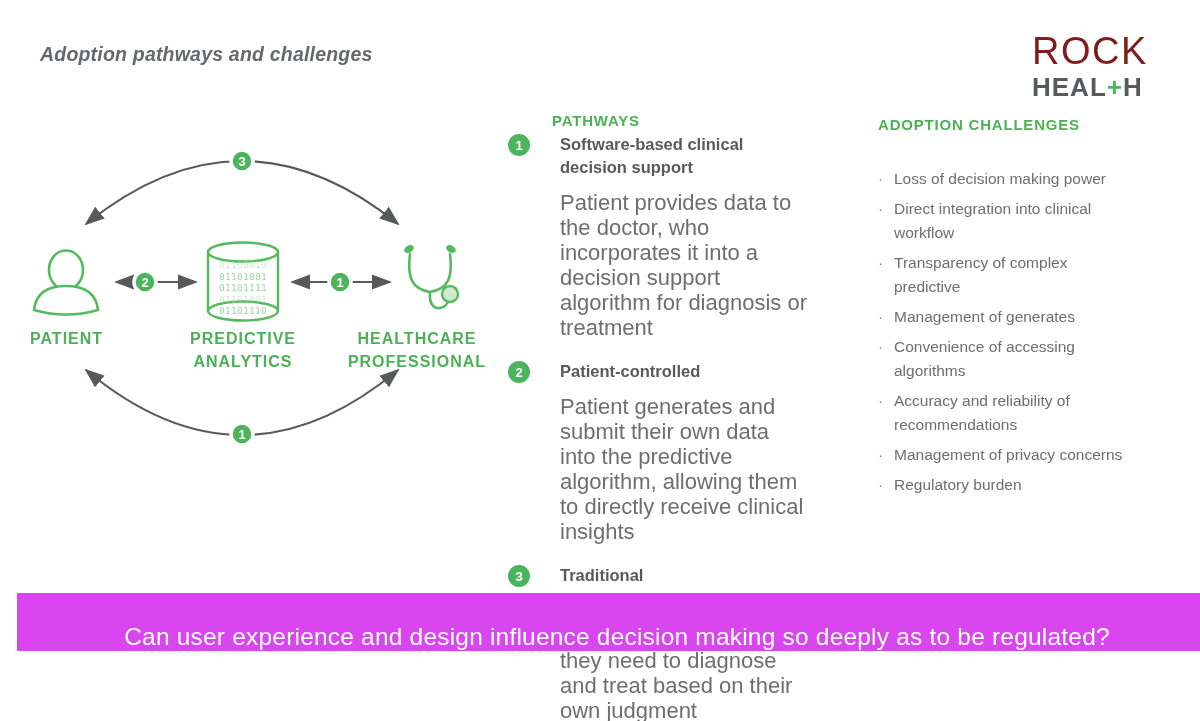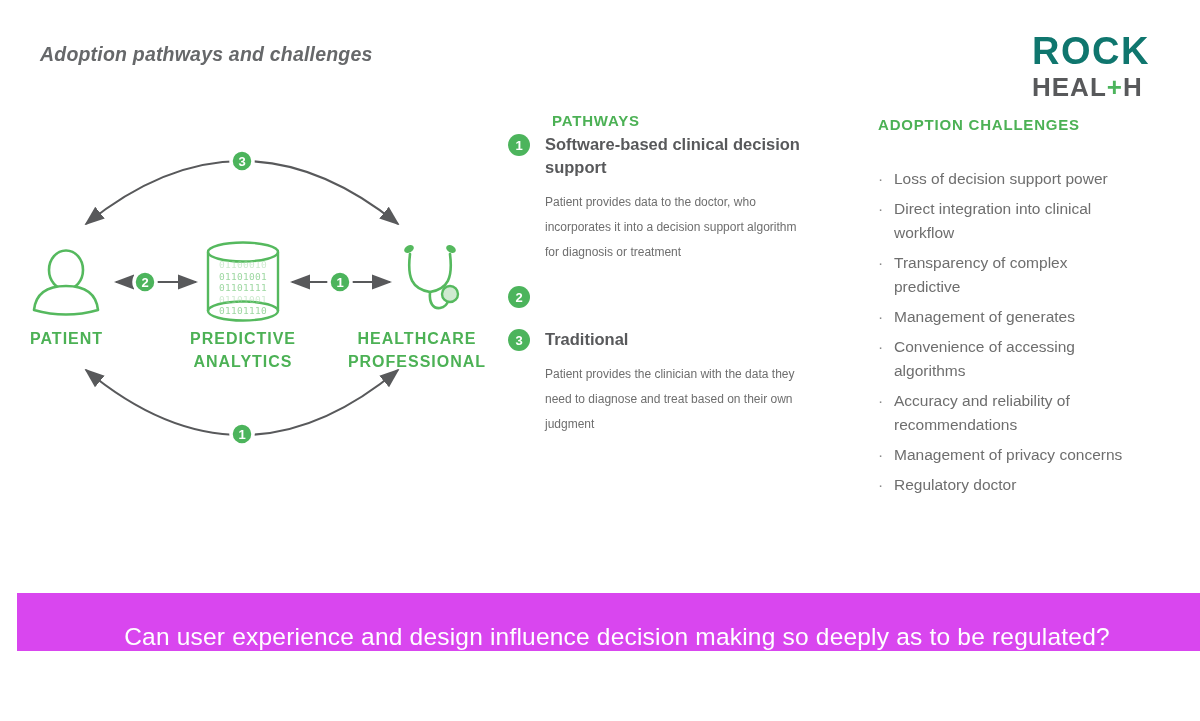--- a/index.html
+++ b/index.html
@@ -1,35 +1,35 @@
 <!DOCTYPE html>
 <html><head>
 <meta charset="utf-8">
 <style>
   html,body{margin:0;padding:0;background:#fff;}
   .page{position:relative;width:1200px;height:721px;background:#ffffff;overflow:hidden;
         font-family:"Liberation Sans","DejaVu Sans",sans-serif;border-radius:25px;}
   .title{position:absolute;left:40px;top:43px;font-size:19.5px;font-weight:bold;
          font-style:italic;color:#66686a;letter-spacing:.2px;}
   .logo{position:absolute;left:1032px;top:36px;line-height:1;}
-  .logo-rock{font-size:38px;font-weight:bold;color:#0f766e;letter-spacing:1.5px;line-height:30px;}
+  .logo-rock{font-size:38px;font-weight:normal;color:#7f1d1d;letter-spacing:1.5px;line-height:30px;}
   .logo-health{font-size:26px;font-weight:bold;color:#58595b;letter-spacing:1px;line-height:24px;margin-top:9px;}
   .logo-plus{color:#4cb45c;}
   .diagram{position:absolute;left:10px;top:128px;overflow:visible;}
 
   .pathways{position:absolute;left:508px;top:112px;width:300px;}
   .section-heading{font-size:15px;font-weight:bold;color:#4cb155;letter-spacing:.8px;}
   .pathways .section-heading{margin-left:44px;margin-bottom:4px;}
   .pathway-item{display:flex;margin-bottom:20px;}
   .badge{flex:0 0 22px;width:22px;height:22px;border-radius:50%;background:#4cb45c;
          color:#fff;font-size:13px;font-weight:bold;display:flex;align-items:center;
          justify-content:center;margin-top:1px;}
-  .pathway-body{margin-left:15px;width:285px;}
+  .pathway-body{margin-left:30px;width:285px;}
   .pathway-title{font-size:16.5px;font-weight:bold;color:#58595b;line-height:23px;}
-  .pathway-desc{margin-top:11px;font-size:12px;color:#6e6e6e;line-height:25px;}
+  .pathway-desc{margin-top:11px;font-size:22px;color:#6e6e6e;line-height:25px;}
 
   .challenges{position:absolute;left:878px;top:116px;width:280px;}
   .challenges .section-heading{margin-bottom:34px;}
   .challenge-item{display:flex;margin-bottom:6px;font-size:15.5px;color:#6e6e6e;line-height:24px;}
   .challenge-bullet{flex:0 0 16px;color:#8a8a8a;}
   .challenge-text{width:240px;}
 
   .banner{position:absolute;left:17px;top:593px;width:1200px;height:58px;background:#d946ef;
           display:flex;align-items:flex-end;justify-content:center;}
   .banner-text{color:#ffffff;font-size:24.5px;letter-spacing:.2px;}
@@ -121,37 +121,41 @@
     <div class="pathway-item">
       <div class="badge">1</div>
       <div class="pathway-body">
         <div class="pathway-title">Software-based clinical decision support</div>
         <div class="pathway-desc">Patient provides data to the doctor, who incorporates it into a decision support algorithm for diagnosis or treatment</div>
       </div>
     </div>
 
     <div class="pathway-item">
       <div class="badge">2</div>
+      <div class="pathway-body">
+        <div class="pathway-title">Patient-controlled</div>
+        <div class="pathway-desc">Patient generates and submit their own data into the predictive algorithm, allowing them to directly receive clinical insights</div>
+      </div>
     </div>
 
     <div class="pathway-item">
       <div class="badge">3</div>
       <div class="pathway-body">
         <div class="pathway-title">Traditional</div>
         <div class="pathway-desc">Patient provides the clinician with the data they need to diagnose and treat based on their own judgment</div>
       </div>
     </div>
   </div>
 
   <div class="challenges">
     <div class="section-heading">ADOPTION CHALLENGES</div>
 
     <div class="challenge-item">
       <span class="challenge-bullet">·</span>
-      <span class="challenge-text">Loss of decision support power</span>
+      <span class="challenge-text">Loss of decision making power</span>
     </div>
     <div class="challenge-item">
       <span class="challenge-bullet">·</span>
       <span class="challenge-text">Direct integration into clinical workflow</span>
     </div>
     <div class="challenge-item">
       <span class="challenge-bullet">·</span>
       <span class="challenge-text">Transparency of complex predictive</span>
     </div>
     <div class="challenge-item">
@@ -165,21 +169,21 @@
     <div class="challenge-item">
       <span class="challenge-bullet">·</span>
       <span class="challenge-text">Accuracy and reliability of recommendations</span>
     </div>
     <div class="challenge-item">
       <span class="challenge-bullet">·</span>
       <span class="challenge-text">Management of privacy concerns</span>
     </div>
     <div class="challenge-item">
       <span class="challenge-bullet">·</span>
-      <span class="challenge-text">Regulatory doctor</span>
+      <span class="challenge-text">Regulatory burden</span>
     </div>
   </div>
 
   <div class="banner">
     <div class="banner-text">Can user experience and design influence decision making so deeply as to be regulated?</div>
   </div>
 
 </div>
 
 </body></html>

